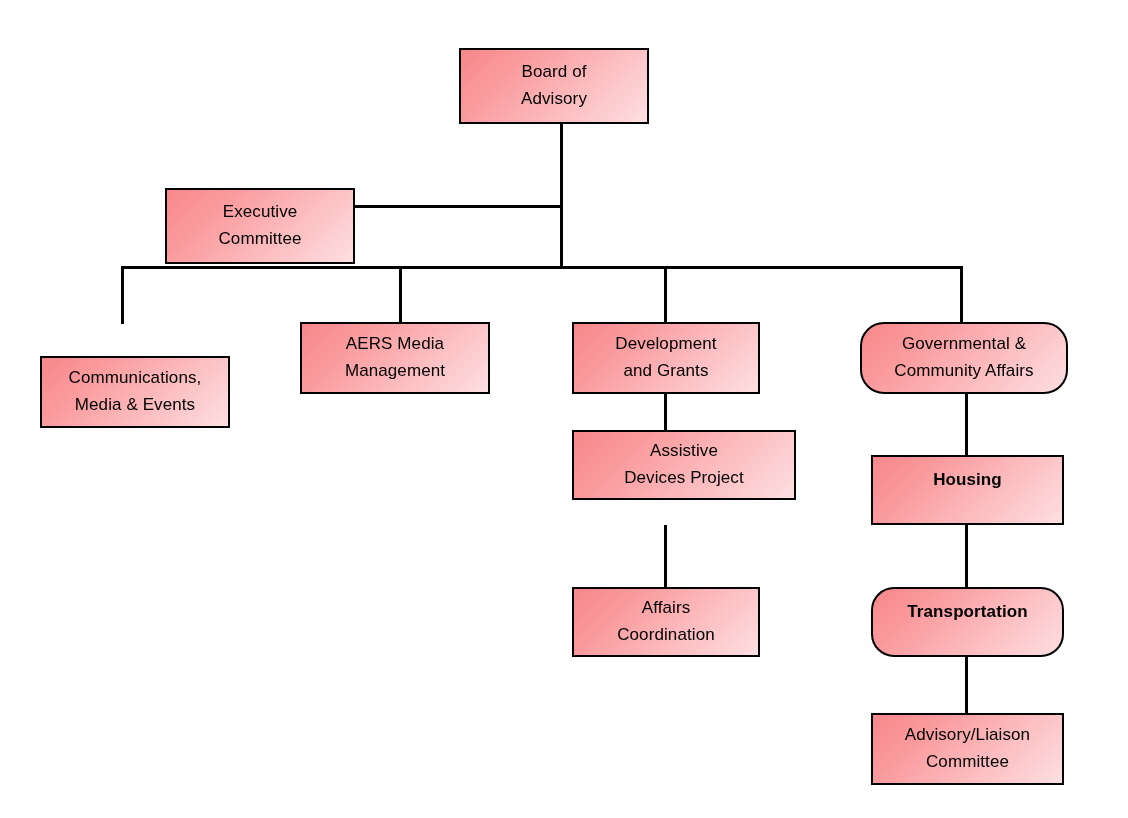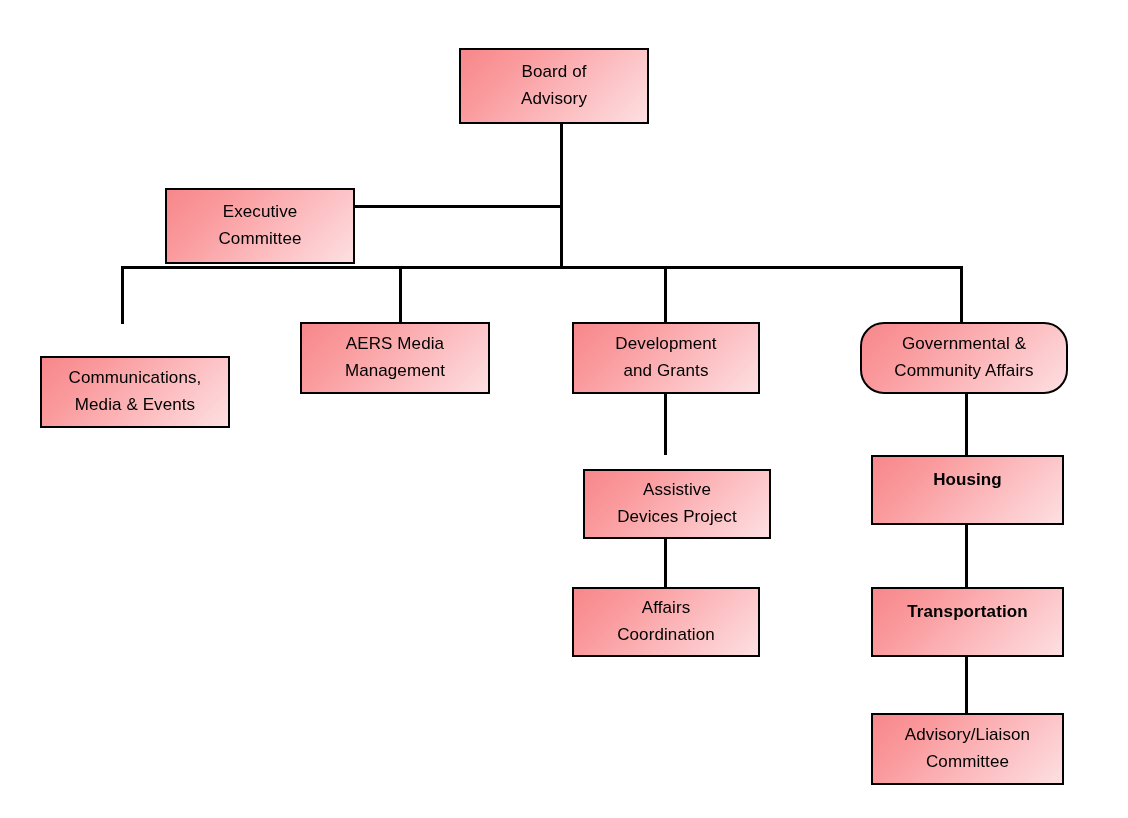--- a/index.html
+++ b/index.html
@@ -104,35 +104,35 @@
   <div class="node" style="left:572px; top:322px; width:188px; height:72px;">
     <span class="line-1">Development</span>
     <span class="line-2">and Grants</span>
   </div>
 
   <div class="node" style="left:860px; top:322px; width:208px; height:72px;border-radius:24px;">
     <span class="line-1">Governmental &amp;</span>
     <span class="line-2">Community Affairs</span>
   </div>
 
-  <div class="node" style="left:572px; top:469px; width:188px; height:70px;margin-left:11px;">
+  <div class="node" style="left:572px; top:430px; width:224px; height:70px;">
     <span class="line-1">Assistive</span>
     <span class="line-2">Devices Project</span>
   </div>
 
   <div class="node" style="left:572px; top:587px; width:188px; height:70px;">
     <span class="line-1">Affairs</span>
     <span class="line-2">Coordination</span>
   </div>
 
   <div class="node top-align" style="left:871px; top:455px; width:193px; height:70px;">
     <span class="line-1">Housing</span>
   </div>
 
-  <div class="node top-align" style="left:871px; top:587px; width:193px; height:70px;">
+  <div class="node top-align" style="left:871px; top:587px; width:193px; height:70px;border-radius:23px;">
     <span class="line-1">Transportation</span>
   </div>
 
   <div class="node" style="left:871px; top:713px; width:193px; height:72px;">
     <span class="line-1">Advisory/Liaison</span>
     <span class="line-2">Committee</span>
   </div>
 
 </div>
 

